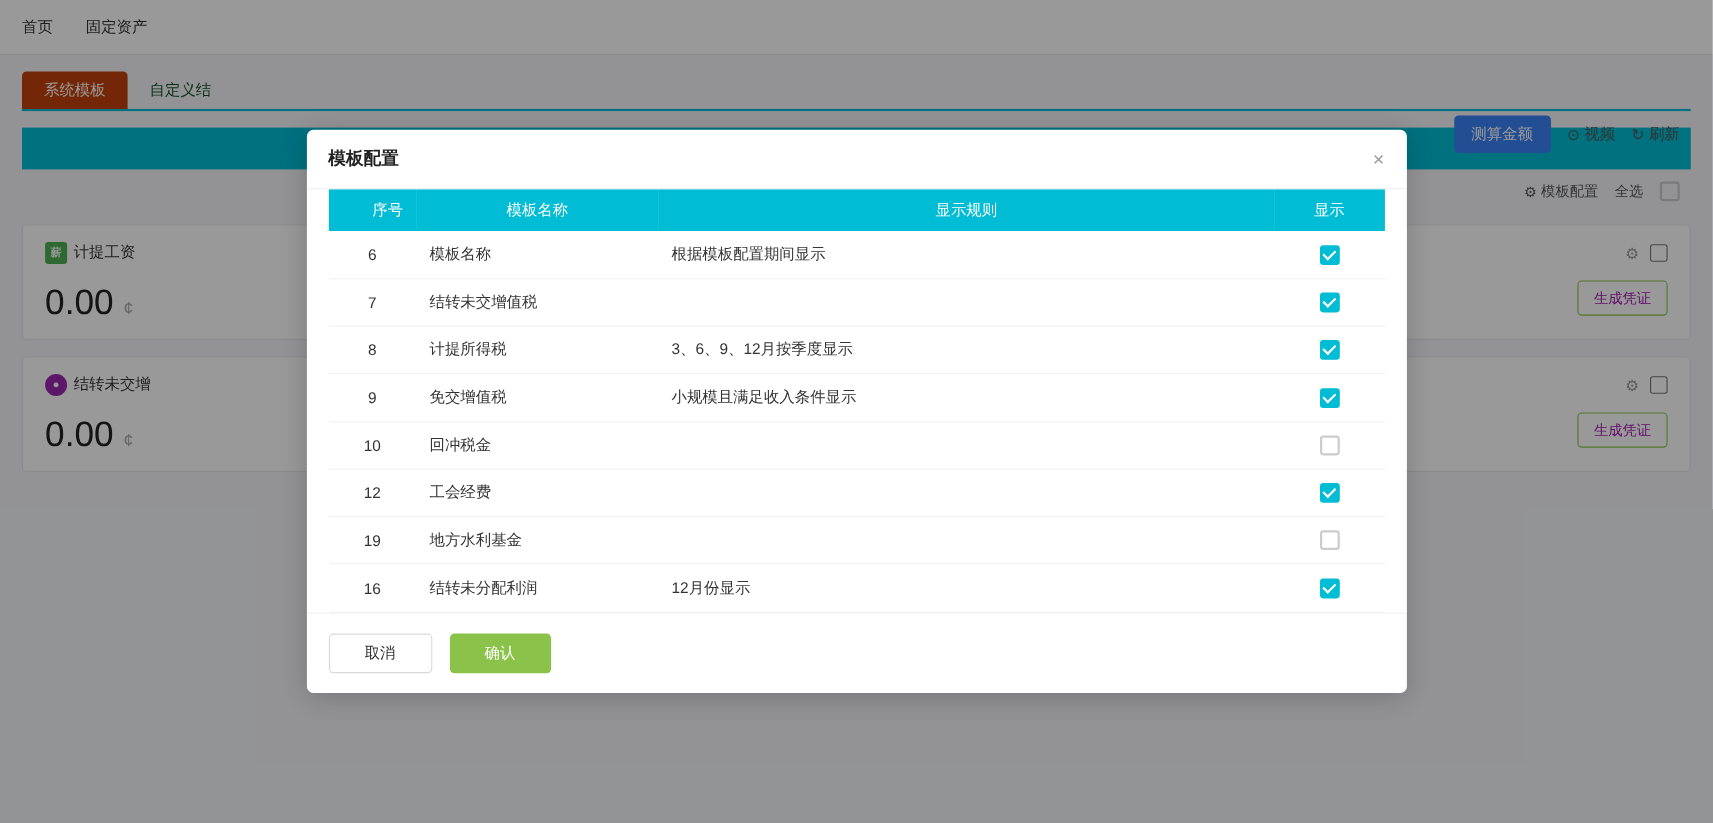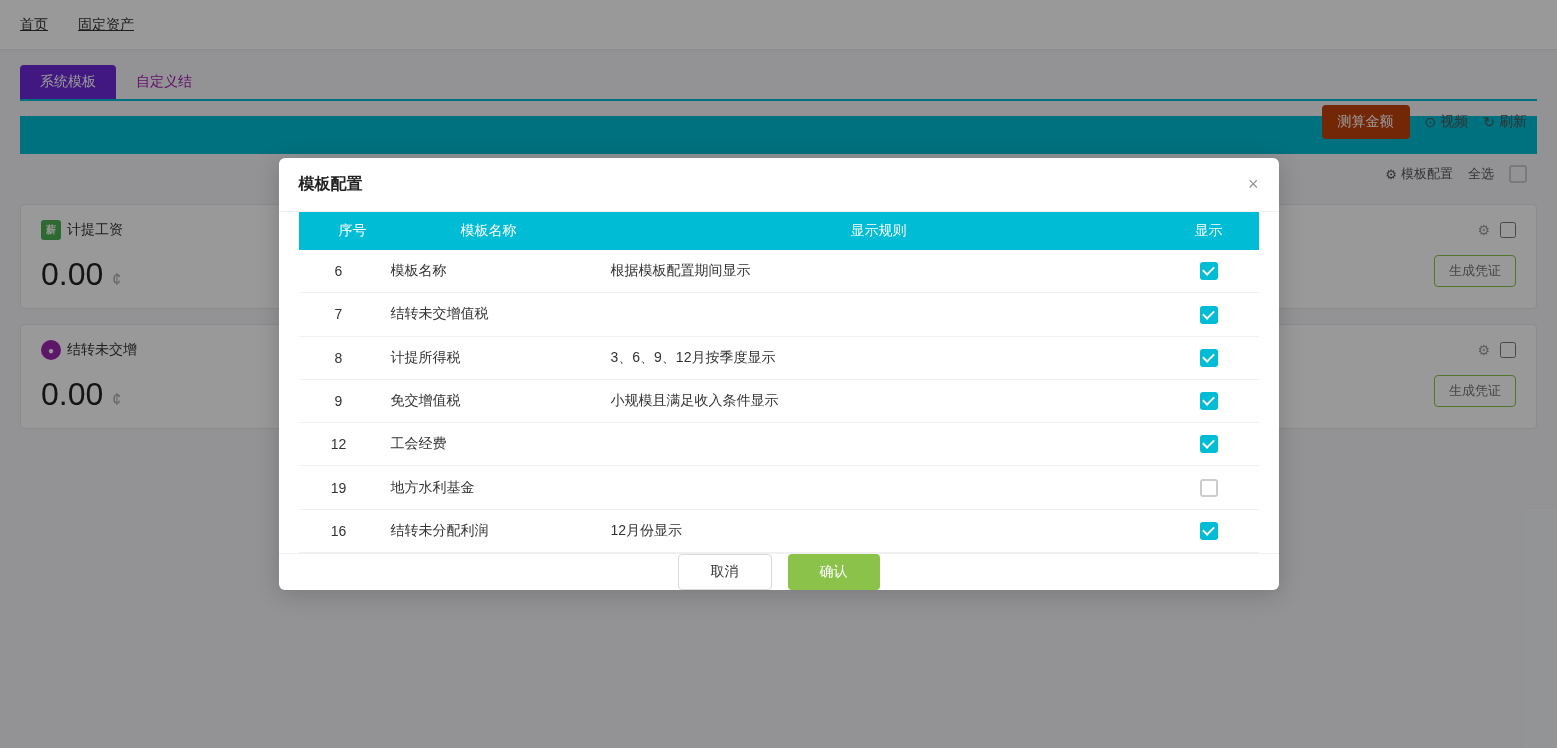--- a/index.html
+++ b/index.html
@@ -23,21 +23,20 @@
 
     
     .top-nav {
       background: #fff;
       height: 50px;
       display: flex;
       align-items: center;
       padding: 0 20px;
       gap: 30px;
       border-bottom: 1px solid #e8e8e8;
-      text-decoration: underline;
     }
     .nav-item {
       font-size: 14px;
       color: #333;
       cursor: pointer;
     }
 
     
     .content-area {
       padding: 15px 20px;
@@ -46,38 +45,38 @@
     .tabs-bar {
       display: flex;
       gap: 0;
       border-bottom: 2px solid #00bcd4;
       margin-bottom: 15px;
     }
     .tab-item {
       padding: 8px 20px;
       cursor: pointer;
       font-size: 14px;
-      color: #a21caf;
+      color: #14532d;
     }
     .tab-item.active {
-      background: #6d28d9;
+      background: #c2410c;
       color: #fff;
       border-radius: 4px 4px 0 0;
     }
 
     .toolbar-right {
       position: absolute;
       top: 105px;
       right: 30px;
       display: flex;
       align-items: center;
       gap: 15px;
     }
     .btn-calc {
-      background: #c2410c;
+      background: #3b82f6;
       color: #fff;
       border: none;
       padding: 8px 16px;
       border-radius: 4px;
       cursor: pointer;
       font-size: 14px;
     }
     .btn-video, .btn-refresh {
       color: #555;
       cursor: pointer;
@@ -145,21 +144,21 @@
       font-size: 10px;
     }
     .card-amount {
       font-size: 32px;
       font-weight: normal;
       color: #222;
       margin: 8px 0 0 0;
     }
     .btn-generate {
       border: 1px solid #8bc34a;
-      color: #737373;
+      color: #a21caf;
       background: #fff;
       padding: 6px 14px;
       border-radius: 4px;
       cursor: pointer;
       font-size: 13px;
     }
     .card-gear {
       color: #999;
       cursor: pointer;
     }
@@ -289,23 +288,22 @@
       width: 6px;
     }
     .modal-body::-webkit-scrollbar-thumb {
       background: #ccc;
       border-radius: 3px;
     }
 
     
     .modal-footer {
       display: flex;
-      justify-content: center;
       gap: 16px;
-      padding: 0 20px;
+      padding: 18px 20px;
       border-top: 1px solid #f0f0f0;
     }
     .btn-cancel {
       border: 1px solid #d9d9d9;
       background: #fff;
       color: #333;
       padding: 8px 32px;
       border-radius: 4px;
       cursor: pointer;
       font-size: 14px;
@@ -463,20 +461,26 @@
               <td>3、6、9、12月按季度显示</td>
               <td style="text-align: center;"><span class="checkbox-teal checked" style="display: inline-block;"></span></td>
             </tr>
             <tr>
               <td>9</td>
               <td>免交增值税</td>
               <td>小规模且满足收入条件显示</td>
               <td style="text-align: center;"><span class="checkbox-teal checked" style="display: inline-block;"></span></td>
             </tr>
             <tr>
+              <td>10</td>
+              <td>回冲税金</td>
+              <td></td>
+              <td style="text-align: center;"><span class="checkbox-teal" style="display: inline-block;"></span></td>
+            </tr>
+            <tr>
               <td>12</td>
               <td>工会经费</td>
               <td></td>
               <td style="text-align: center;"><span class="checkbox-teal checked" style="display: inline-block;"></span></td>
             </tr>
             <tr>
               <td>19</td>
               <td>地方水利基金</td>
               <td></td>
               <td style="text-align: center;"><span class="checkbox-teal" style="display: inline-block;"></span></td>

